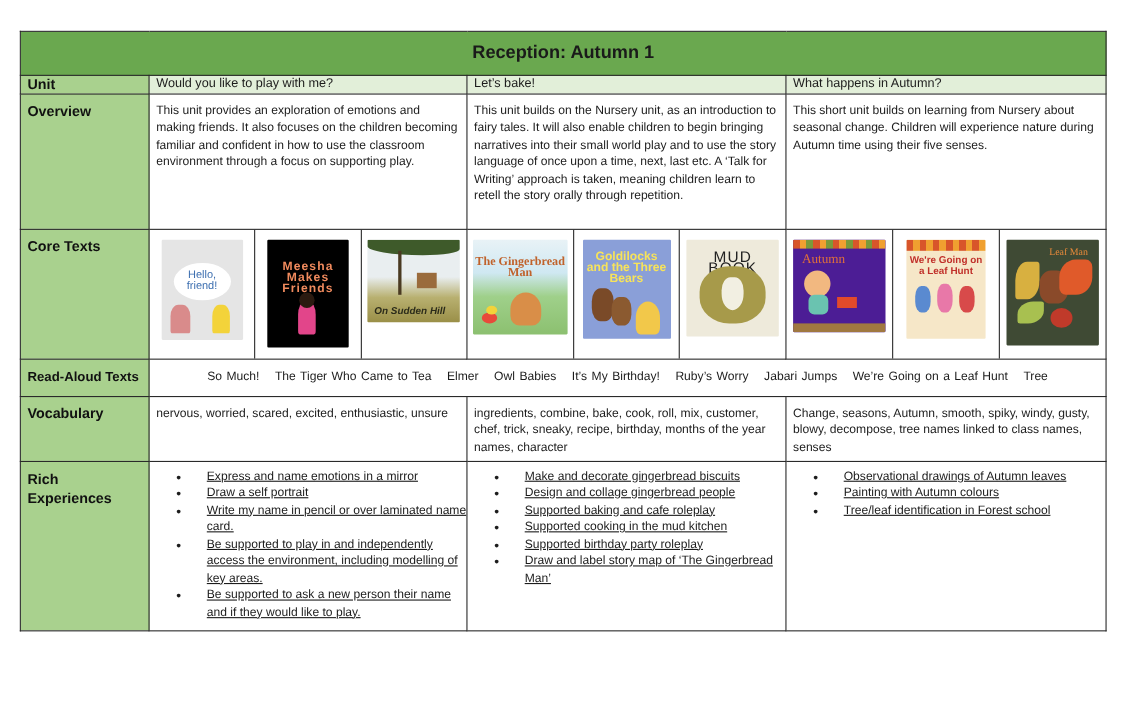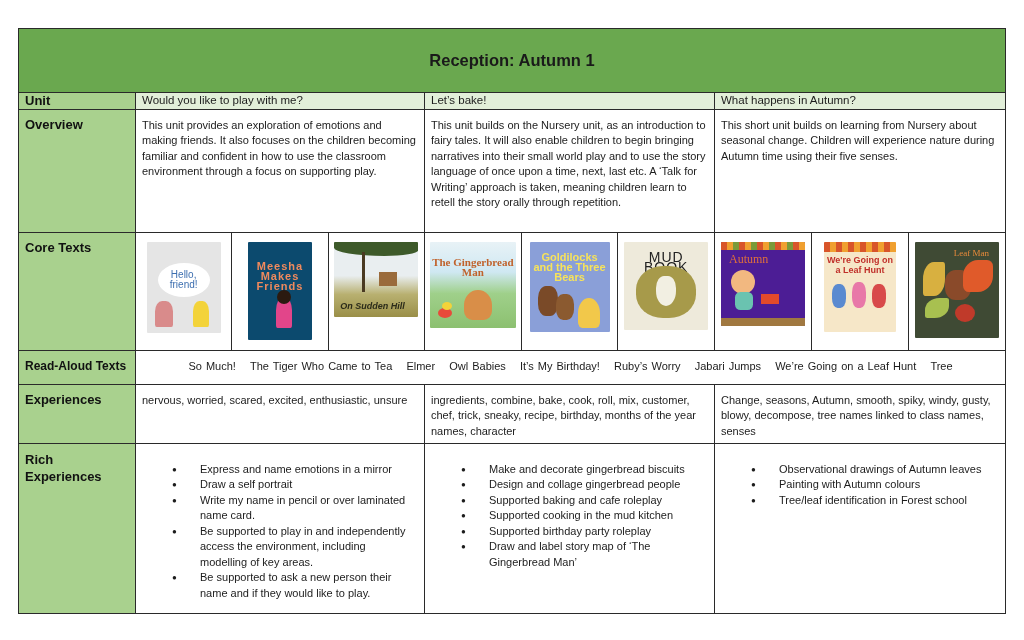--- a/index.html
+++ b/index.html
@@ -1,34 +1,34 @@
 <!DOCTYPE html>
 <html><head>
 <meta charset="utf-8">
 <style>
   html, body { margin:0; padding:0; background:#ffffff; }
   body { width:1024px; height:640px; position:relative; overflow:hidden; font-family:"Liberation Sans", sans-serif; color:#1c1c1c; }
   .sheet { position:absolute; left:18px; top:28px; width:987px; }
   table { border-collapse:collapse; width:987px; table-layout:fixed; }
-  td { border:1.5px solid #2a2a2a; vertical-align:top; padding:12px; font-size:11px; line-height:15.5px; }
+  td { border:1.5px solid #2a2a2a; vertical-align:top; padding:0; font-size:11px; line-height:15.5px; }
   .title-cell { background:#6aa84f; height:39px; text-align:center; vertical-align:middle; font-weight:bold; font-size:16.5px; color:#1a1a1a; }
   .label { background:#a9d18e; font-weight:bold; font-size:13px; padding:7px 6px 0 6px; color:#111; }
   .unit-head { background:#e2efd9; font-weight:normal; font-size:11.5px; padding:0 6px; vertical-align:middle; }
   .unit-label { vertical-align:middle; padding:0 6px; }
   .txt { padding:8px 6px 0 6px; }
   .txt.mid { vertical-align:middle; padding:0 6px; }
   .books { padding:0;margin-left:21px; }
   .books-row { display:flex; height:117px; }
   .book-slot { flex:1; border-right:1.5px solid #2a2a2a; display:flex; justify-content:center; align-items:flex-start; padding-top:9px; box-sizing:border-box; }
   .book-slot:last-child { border-right:none; }
   .cover { position:relative; overflow:hidden; border-radius:1px; display:flex; flex-direction:column; align-items:center; justify-content:center; text-align:center; font-weight:bold; }
   .cover .ct { font-size:9px; line-height:10px; padding:2px; }
   .readaloud { text-align:center; vertical-align:middle; padding:0 6px; word-spacing:1px; }
   .readaloud span { margin:0 5px; }
-  ul { margin:6px 0 0 0; padding:0 0 0 52px; list-style:none; }
+  ul { margin:6px 0 0 0; padding:0 0 0 52px; list-style:none;text-decoration:underline; }
   li { position:relative; line-height:15.5px; }
   li::before { content:"\25CF"; position:absolute; left:-28px; font-size:8px; top:0; }
 </style>
 </head>
 <body>
 
 <div class="sheet">
 <table>
   <colgroup>
     <col style="width:117px">
@@ -59,21 +59,21 @@
         <div class="book-slot">
           <div class="cover" style="width:74px;height:91px;background:#e5e5e5">
             <div style="background:#fff;border-radius:50%;width:52px;height:34px;display:flex;align-items:center;justify-content:center;margin-top:-14px">
               <span class="ct" style="color:#3d6fb0;font-weight:normal;font-size:10px">Hello, friend!</span>
             </div>
             <div style="position:absolute;bottom:6px;left:8px;width:18px;height:26px;background:#d98b8b;border-radius:40% 40% 10% 10%"></div>
             <div style="position:absolute;bottom:6px;right:12px;width:16px;height:26px;background:#f3d33a;border-radius:40% 40% 10% 10%"></div>
           </div>
         </div>
         <div class="book-slot">
-          <div class="cover" style="width:64px;height:98px;background:#0c4a6e">
+          <div class="cover" style="width:74px;height:98px;background:#000000">
             <span class="ct" style="color:#f08a5d;font-size:11px;margin-top:-30px;letter-spacing:1px">Meesha Makes Friends</span>
             <div style="position:absolute;bottom:12px;left:28px;width:16px;height:30px;background:#e2458a;border-radius:40% 40% 10% 10%"></div>
             <div style="position:absolute;bottom:36px;left:29px;width:14px;height:14px;background:#2b1a10;border-radius:50%"></div>
           </div>
         </div>
         <div class="book-slot">
           <div class="cover" style="width:84px;height:75px;background:linear-gradient(#e9eef0 0%,#e9eef0 45%,#b8b070 70%,#9a8f48 100%)">
             <div style="position:absolute;top:0;left:0;width:84px;height:14px;background:#3e5a2a;border-radius:0 0 40% 60%"></div>
             <div style="position:absolute;top:10px;left:28px;width:3px;height:40px;background:#4a3a22"></div>
             <div style="position:absolute;top:30px;left:45px;width:18px;height:14px;background:#9a6b3c"></div>
@@ -151,21 +151,21 @@
       <span>Elmer</span>
       <span>Owl Babies</span>
       <span>It’s My Birthday!</span>
       <span>Ruby’s Worry</span>
       <span>Jabari Jumps</span>
       <span>We’re Going on a Leaf Hunt</span>
       <span>Tree</span>
     </td>
   </tr>
   <tr style="height:59px">
-    <td class="label">Experiences</td>
+    <td class="label">Vocabulary</td>
     <td class="txt">nervous, worried, scared, excited, enthusiastic, unsure</td>
     <td class="txt">ingredients, combine, bake, cook, roll, mix, customer, chef, trick, sneaky,  recipe, birthday, months of the year names, character</td>
     <td class="txt">Change, seasons, Autumn, smooth, spiky, windy, gusty, blowy, decompose, tree names linked to class names, senses</td>
   </tr>
   <tr style="height:154px">
     <td class="label" style="line-height:17px">Rich Experiences</td>
     <td>
       <ul>
         <li>Express and name emotions in a mirror</li>
         <li>Draw a self portrait</li>

